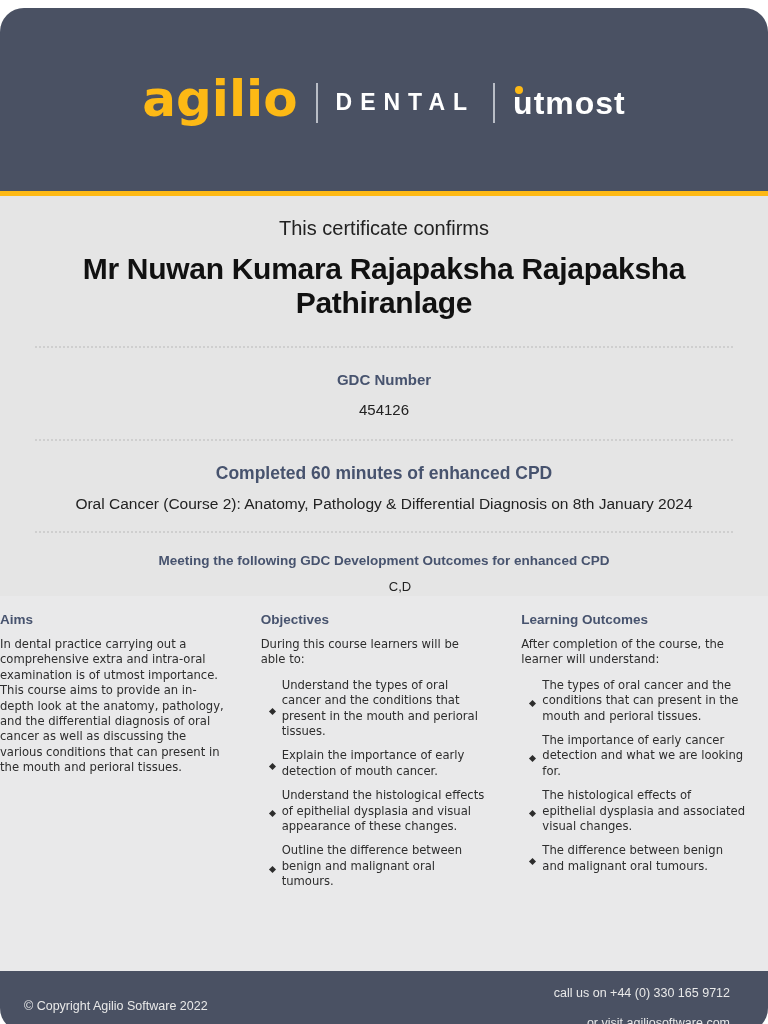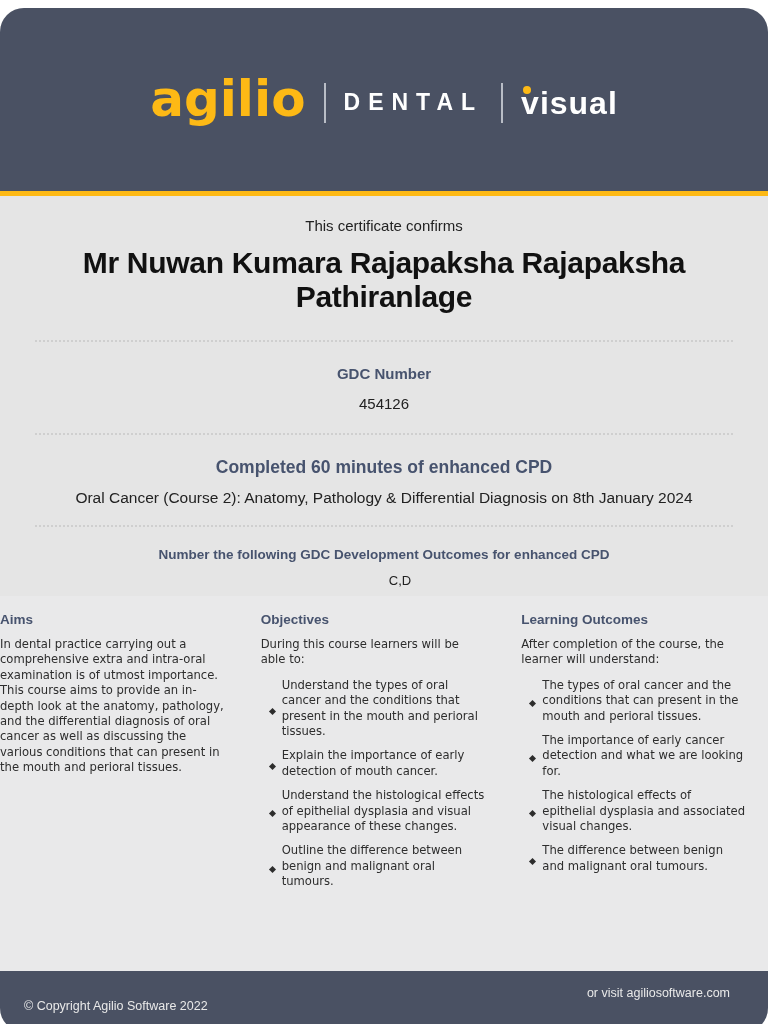--- a/index.html
+++ b/index.html
@@ -70,21 +70,21 @@
     background: #fdb915;
   }
 
   
   .cert {
     height: 400px;
     text-align: center;
     padding-top: 21px;
     color: #222222;
   }
-  .confirms { font-size: 15px; color: #222222; }
+  .confirms { font-size: 20px; color: #222222; }
   .recipient {
     margin: 12px 24px 0;
     font-size: 30px;
     font-weight: bold;
     color: #111111;
     line-height: 1.12;
     letter-spacing: -0.3px;
   }
   .dotted {
     border: 0;
@@ -163,41 +163,41 @@
 <body>
 
 <div class="page">
 
   <header class="masthead">
     <div class="logo">
       <span class="logo-agilio">agilio</span>
       <span class="logo-sep"></span>
       <span class="logo-dental">DENTAL</span>
       <span class="logo-sep"></span>
-      <span class="logo-ilearn"><span class="i-dot"></span><span>visual</span></span>
+      <span class="logo-ilearn"><span class="i-dot"></span><span>utmost</span></span>
     </div>
   </header>
 
   <main class="cert">
     <p class="confirms">This certificate confirms</p>
     <h1 class="recipient">Mr Nuwan Kumara Rajapaksha Rajapaksha Pathiranlage</h1>
 
     <hr class="dotted sep1">
 
     <h2 class="gdc-label">GDC Number</h2>
     <p class="gdc-number">454126</p>
 
     <hr class="dotted sep2">
 
     <h2 class="cpd-heading">Completed 60 minutes of enhanced CPD</h2>
     <p class="course-line">Oral Cancer (Course 2): Anatomy, Pathology &amp; Differential Diagnosis on 8th January 2024</p>
 
     <hr class="dotted sep3">
 
-    <h3 class="meeting-heading">Number the following GDC Development Outcomes for enhanced CPD</h3>
+    <h3 class="meeting-heading">Meeting the following GDC Development Outcomes for enhanced CPD</h3>
     <p class="codes">C,D</p>
   </main>
 
   <section class="columns">
 
     <div class="col">
       <h4 class="col-title">Aims</h4>
       <p class="col-body">In dental practice carrying out a comprehensive extra and intra-oral examination is of utmost importance. This course aims to provide an in-depth look at the anatomy, pathology, and the differential diagnosis of oral cancer as well as discussing the various conditions that can present in the mouth and perioral tissues.</p>
     </div>
 
@@ -245,17 +245,18 @@
           <span class="bullet-text">The difference between benign and malignant oral tumours.</span>
         </div>
       </div>
     </div>
 
   </section>
 
   <footer class="footer">
     <span class="footer-copyright">© Copyright Agilio Software 2022</span>
     <div class="footer-contact">
+      <div>call us on +44 (0) 330 165 9712</div>
       <div>or visit agiliosoftware.com</div>
     </div>
   </footer>
 
 </div>
 
 </body></html>

